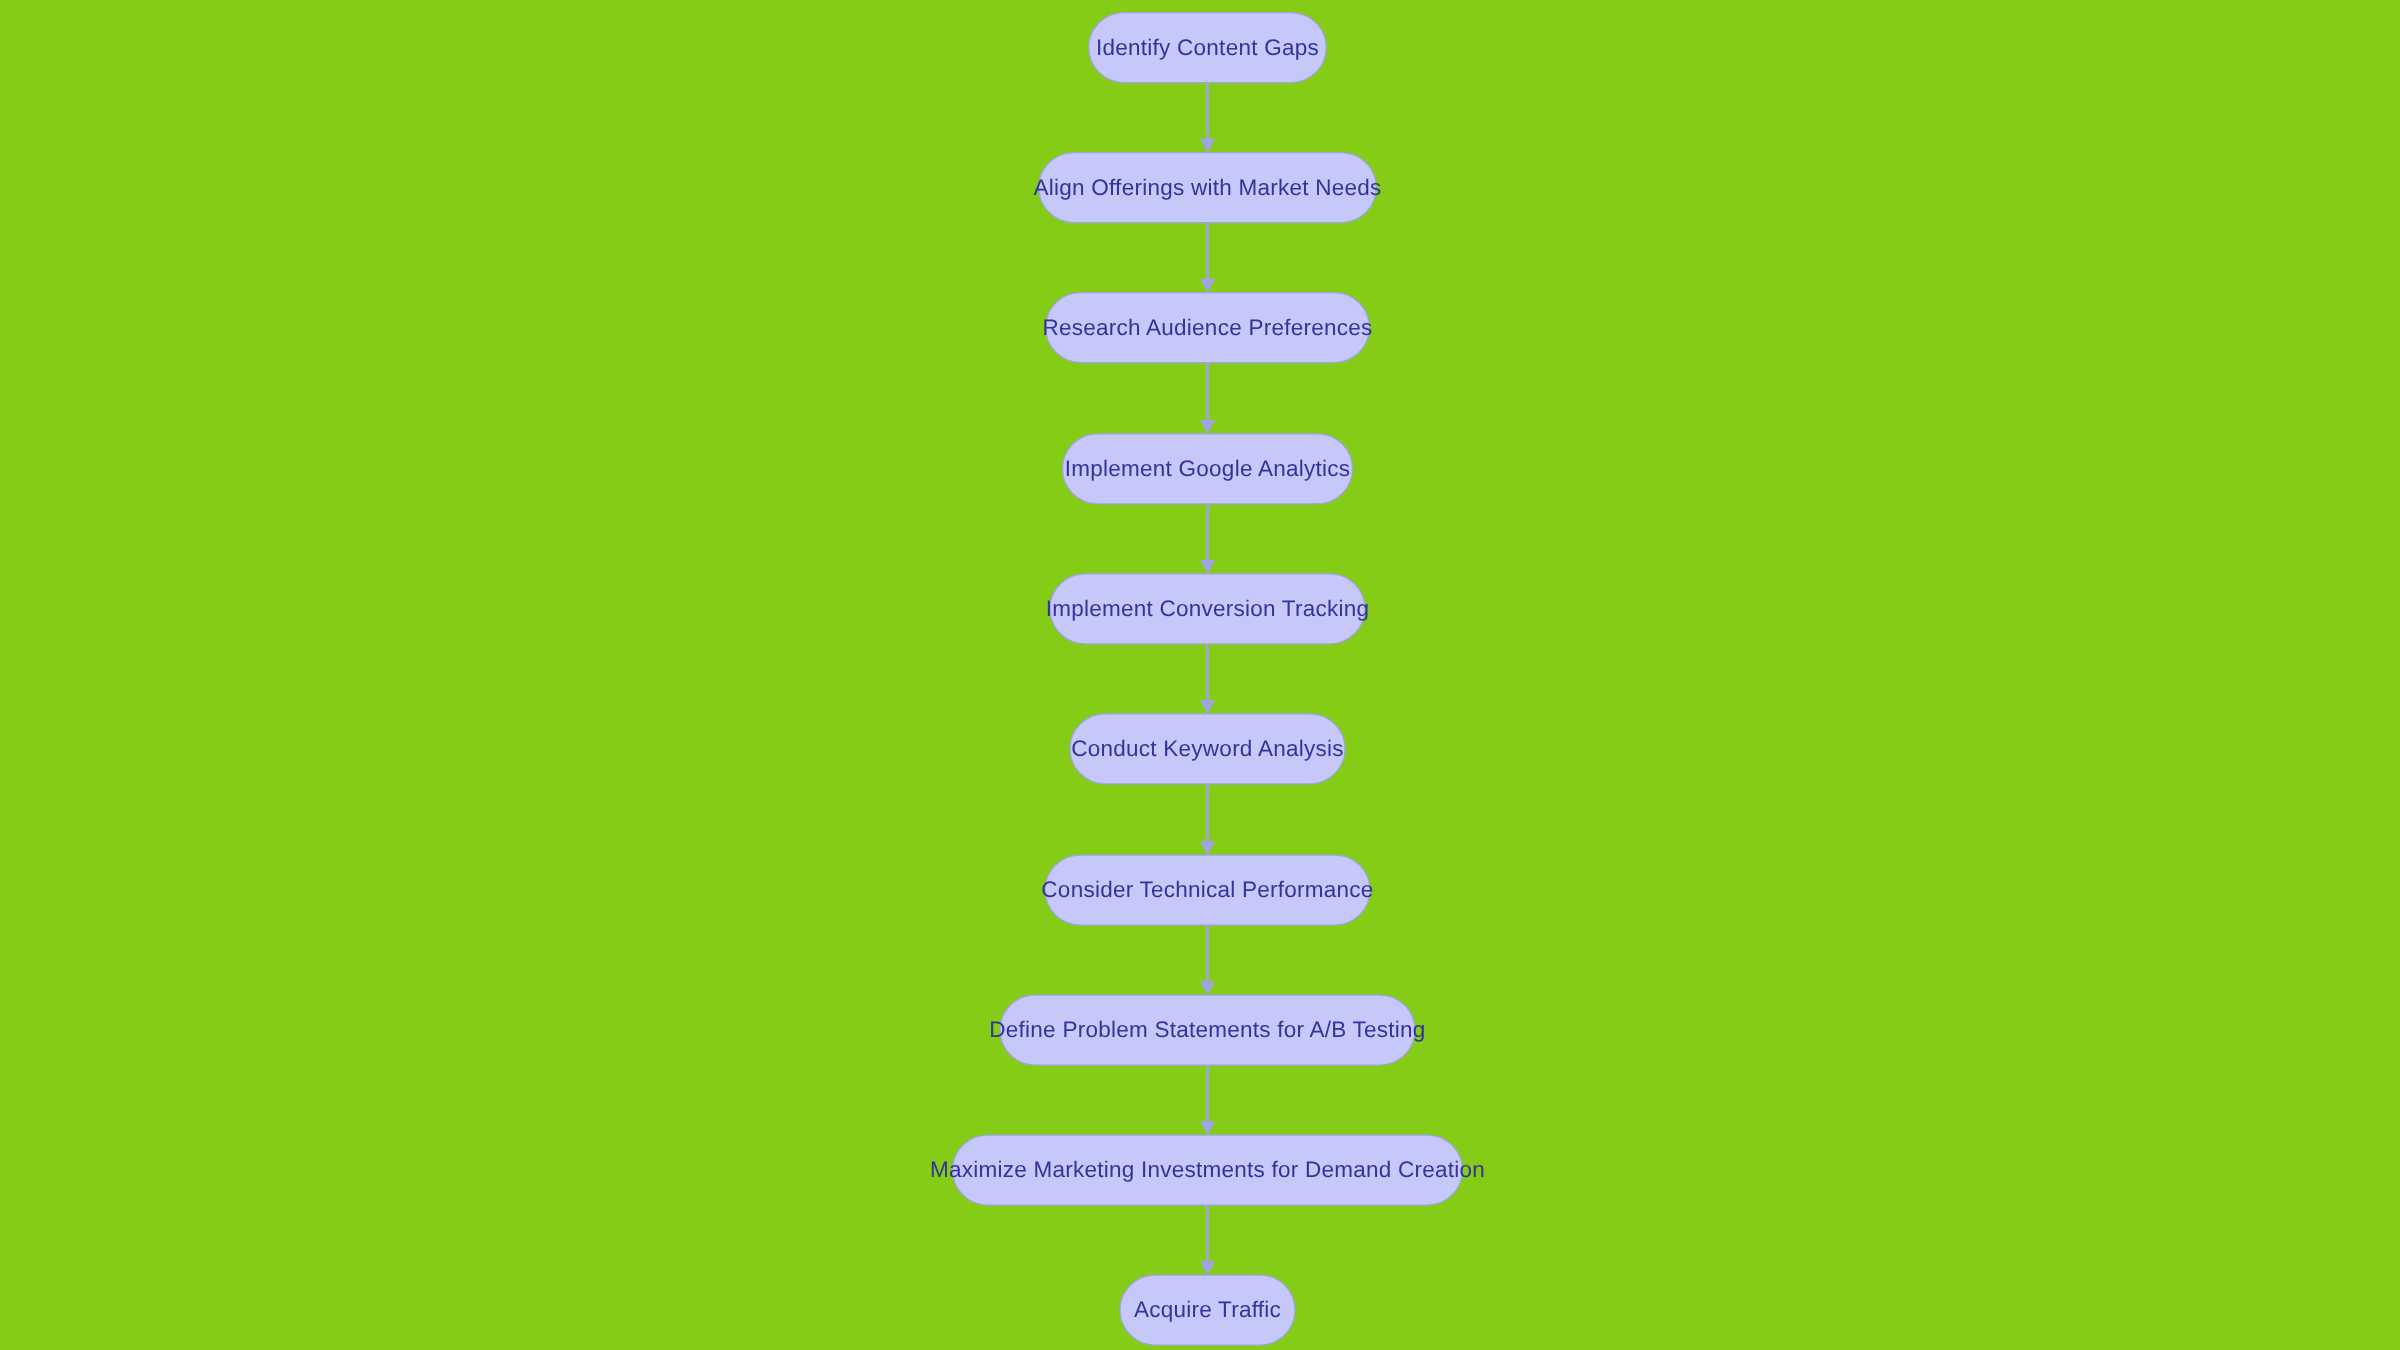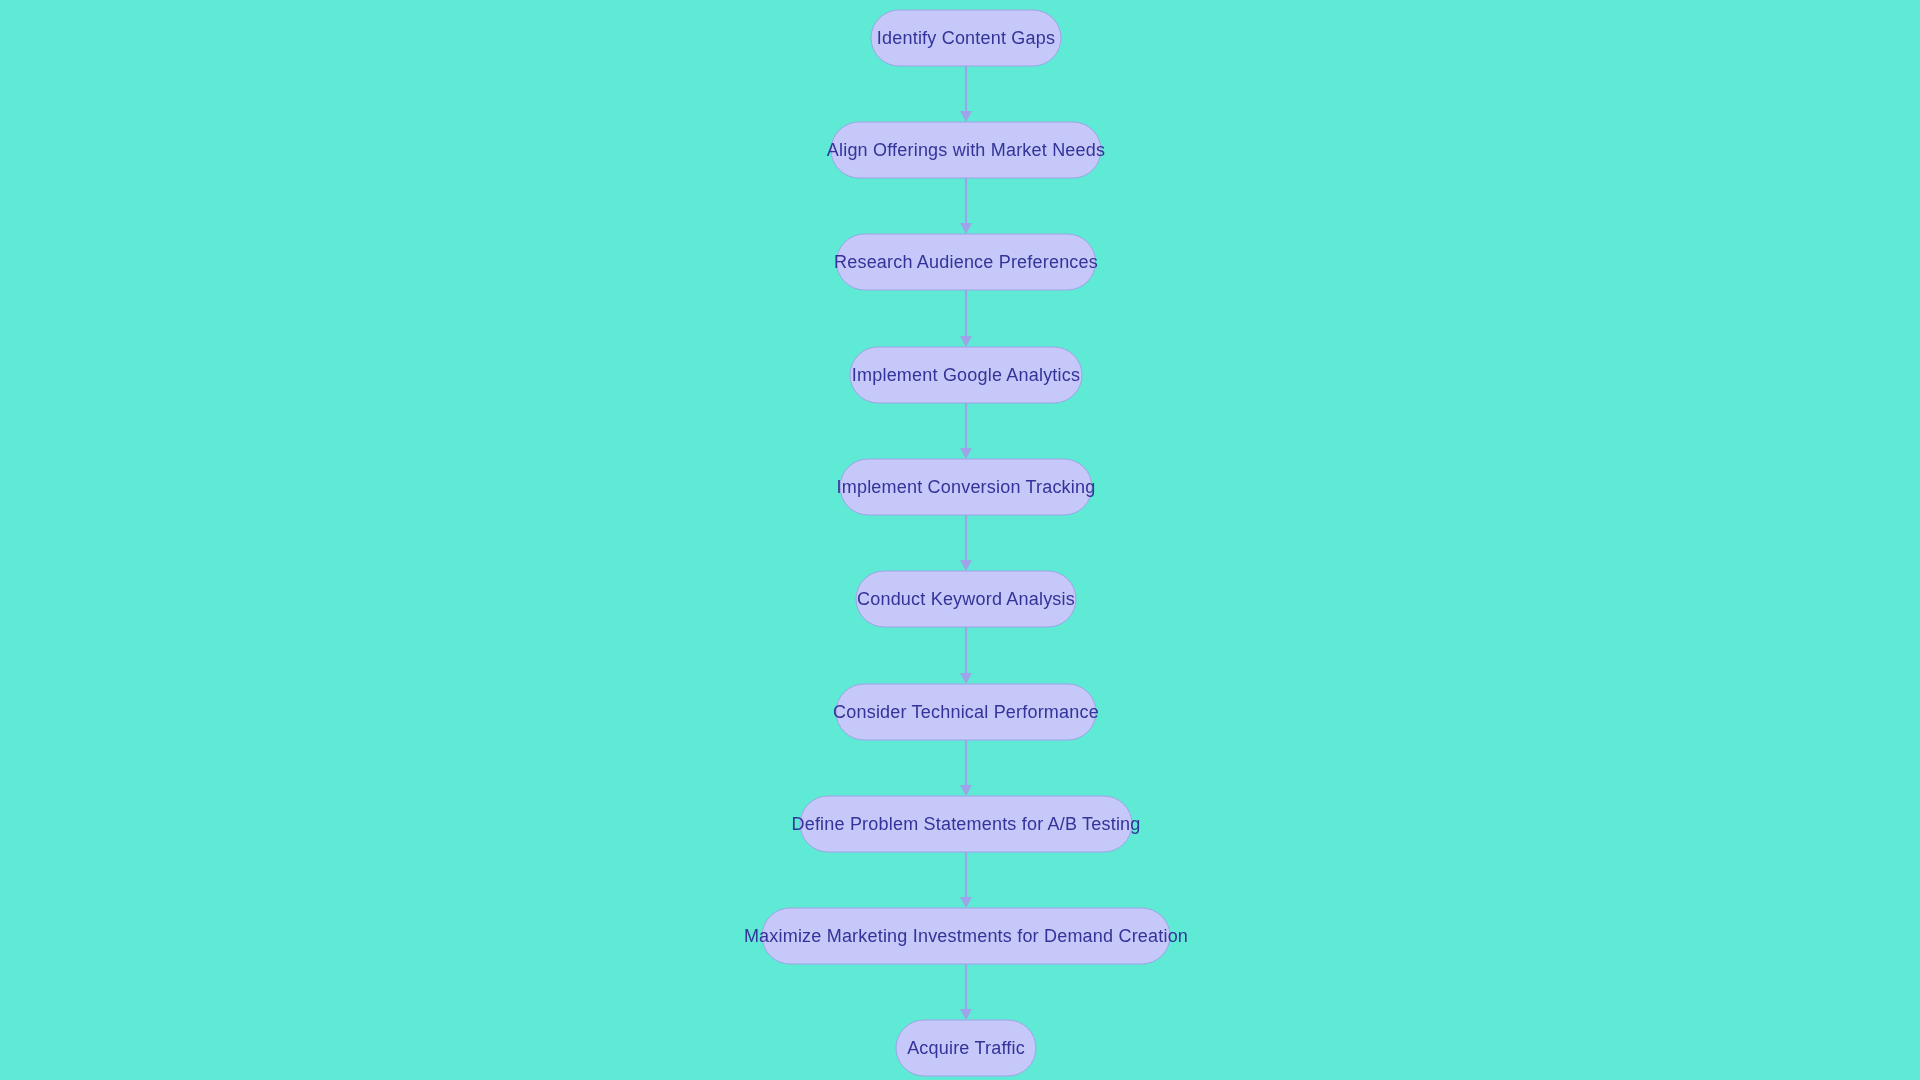--- a/index.html
+++ b/index.html
@@ -9,21 +9,21 @@
     background: #ffffff;
     width: 1920px;
     height: 1080px;
     overflow: hidden;
     font-family: "Liberation Sans", sans-serif;
   }
   #flowchart-root {
     position: relative;
     width: 1920px;
     height: 1080px;
-    background: #5eead4;
+    background: #84cc16;
   }
   svg.flow-svg {
     display: block;
     width: 1920px;
     height: 1080px;
   }
   .node-shape {
     fill: #c5c8f8;
     stroke: #9fa4e8;
     stroke-width: 1;

